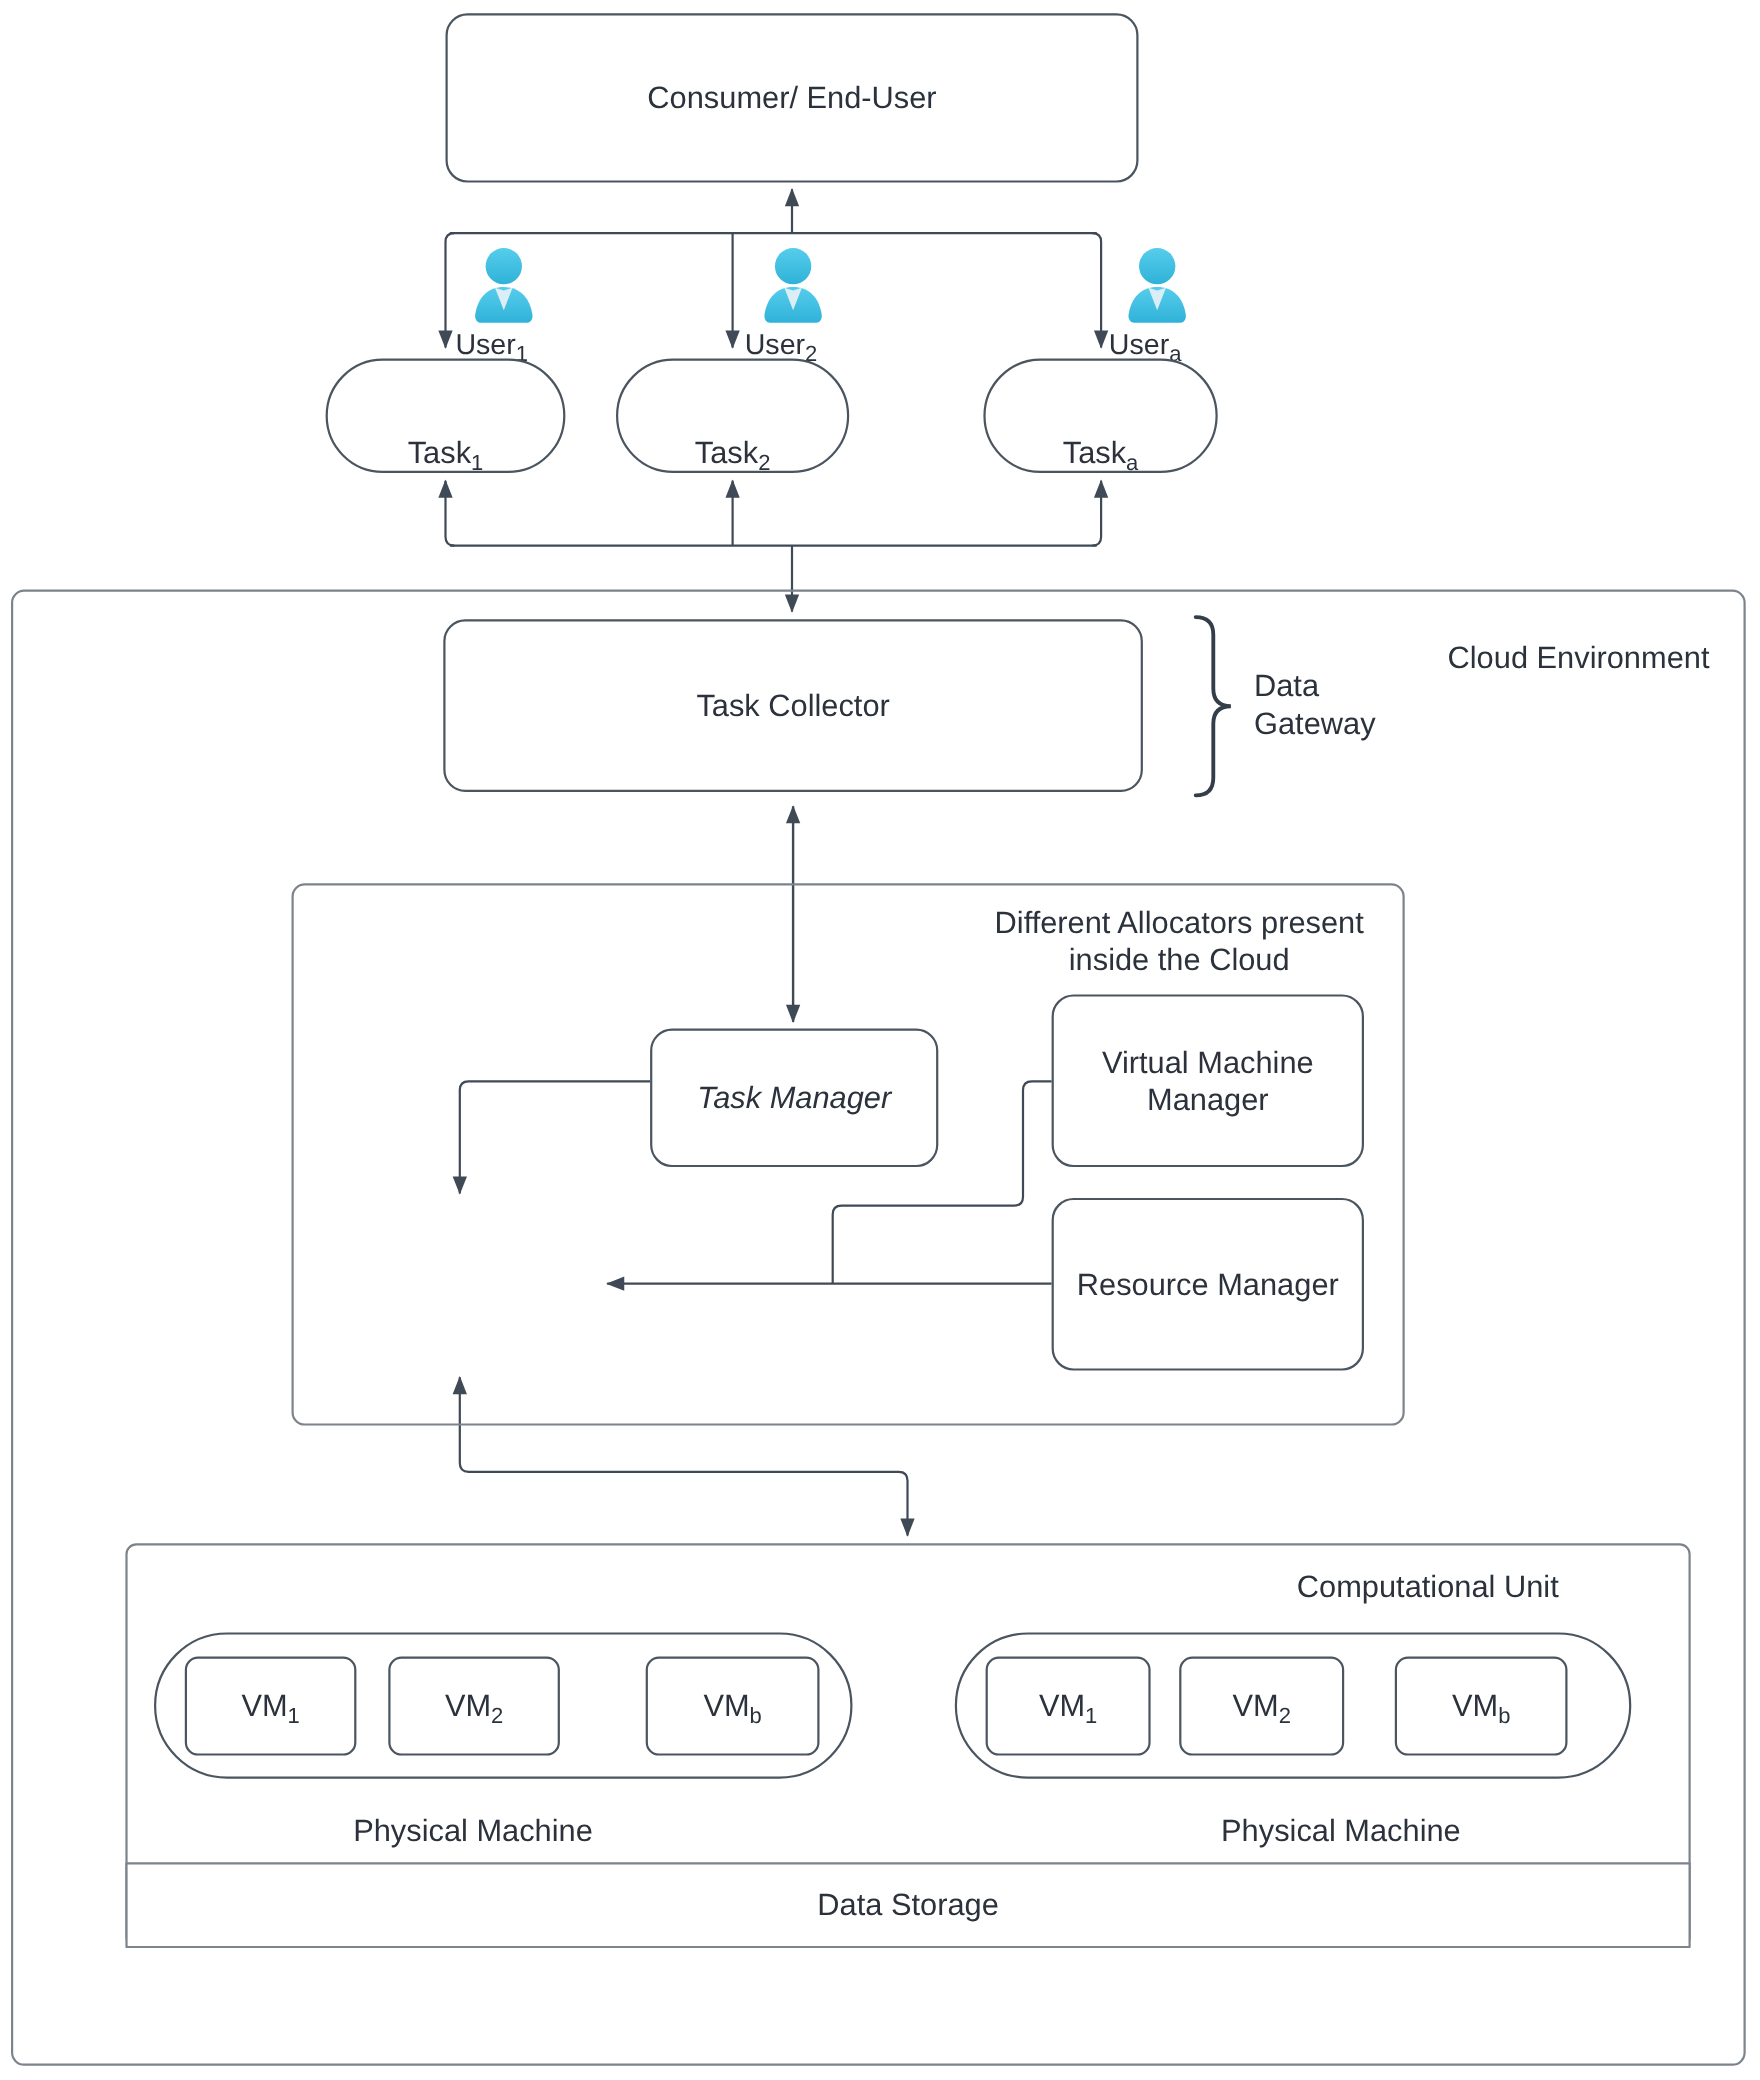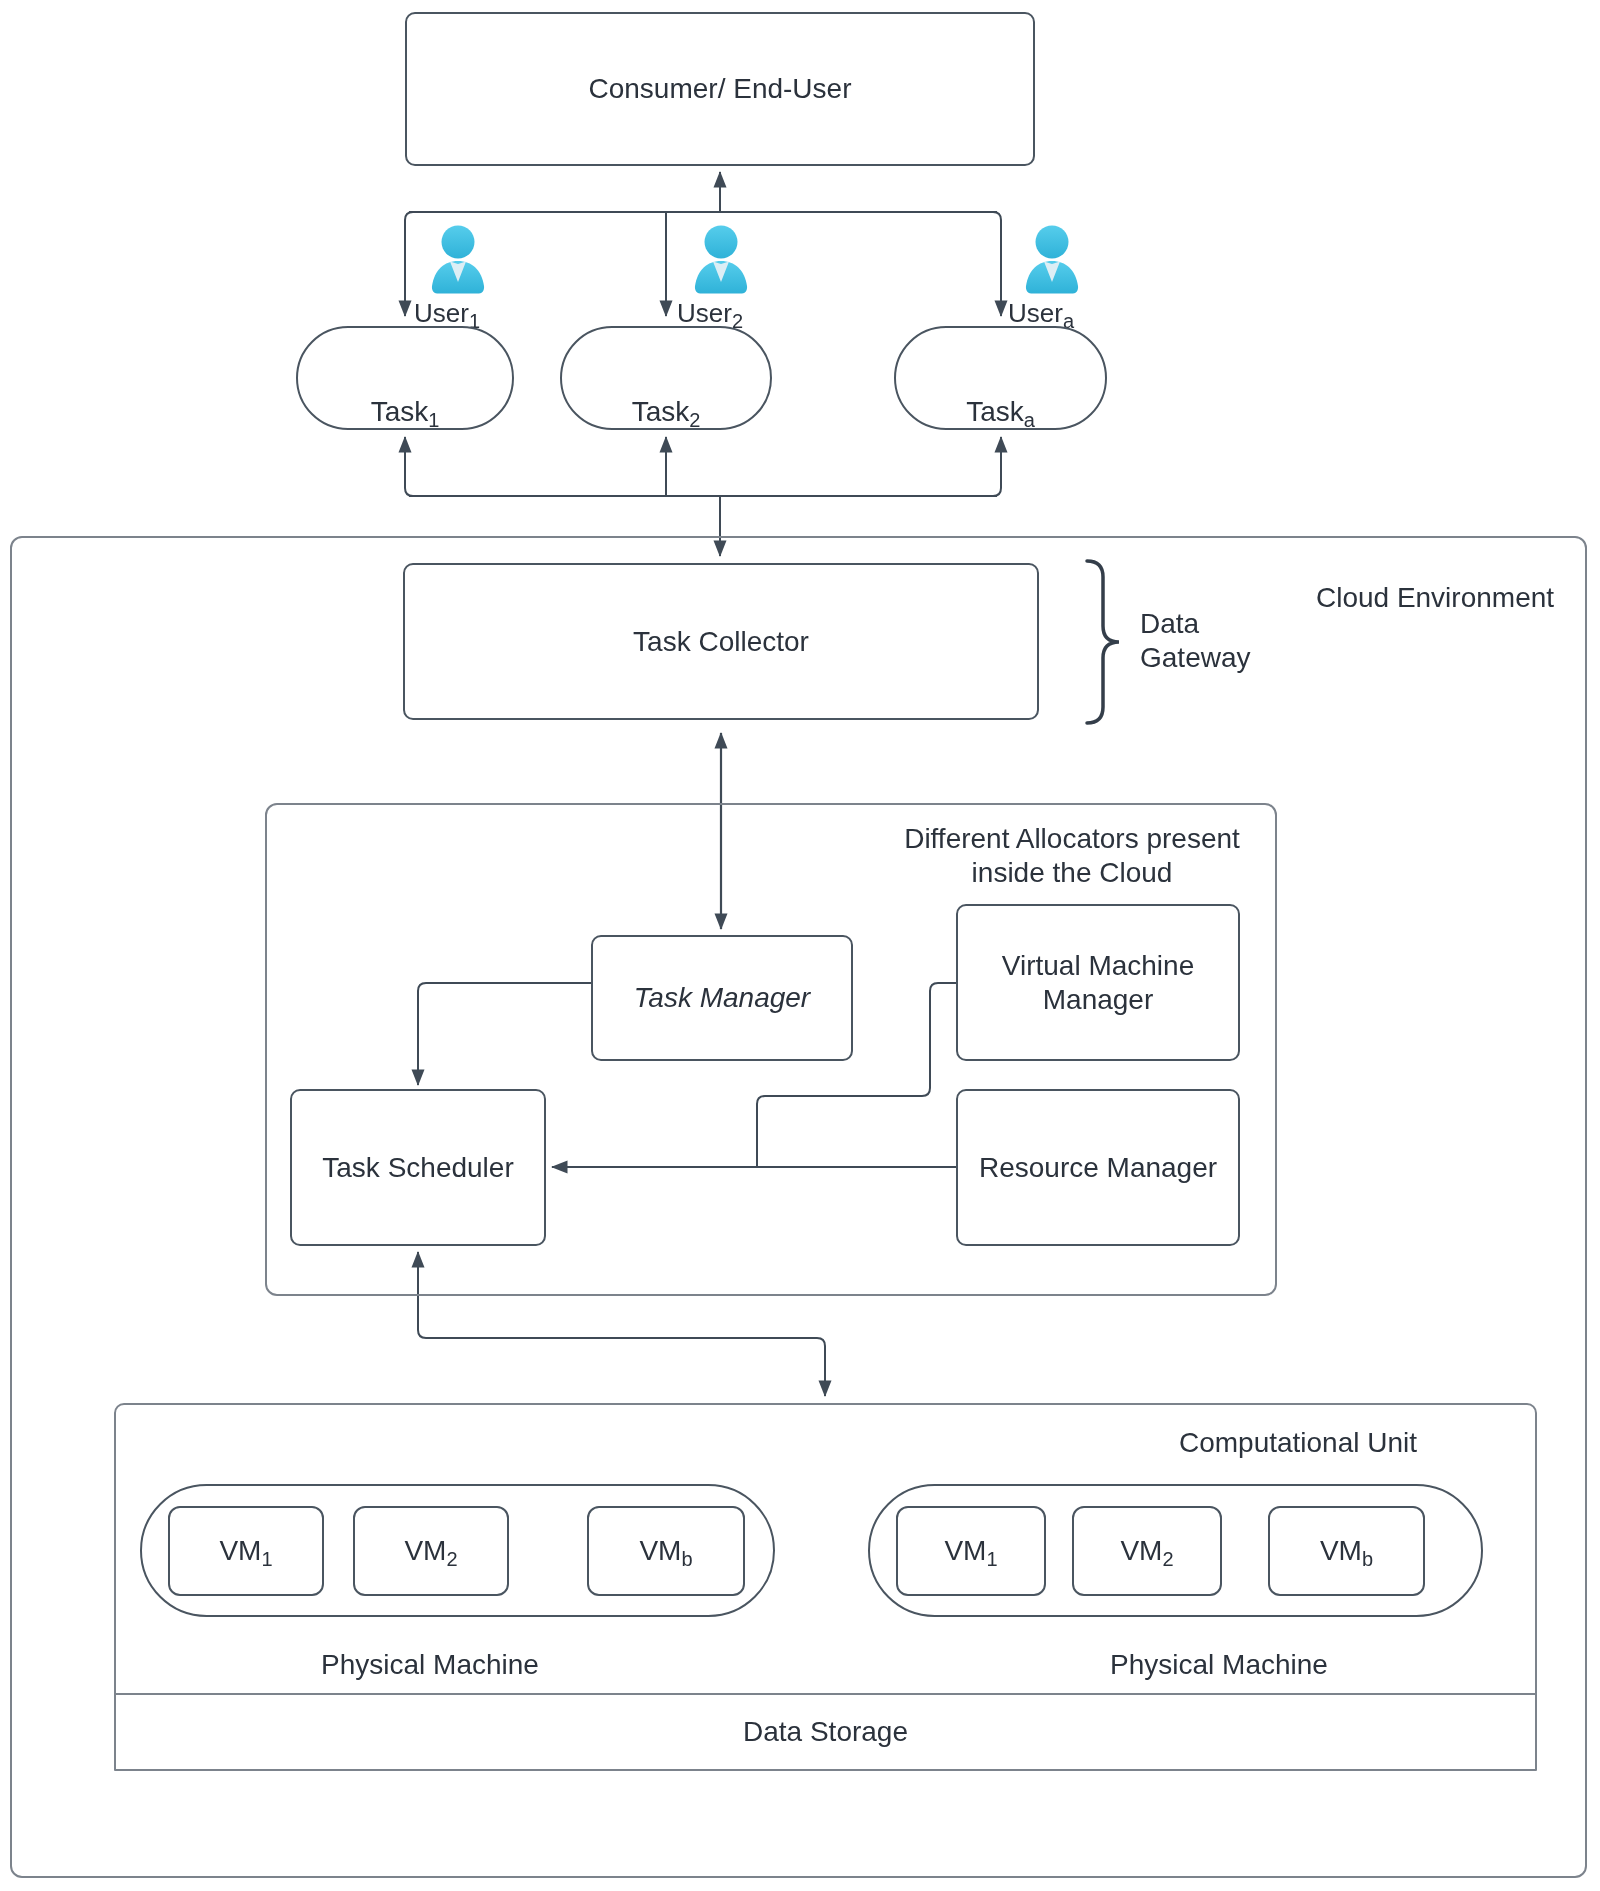--- a/index.html
+++ b/index.html
@@ -10,21 +10,21 @@
     --ic1:#56cdec;
     --ic2:#2fb2d8;
     --ic3:#dceef5;
   }
   html,body{margin:0;padding:0;background:#ffffff;}
   body{font-family:"Liberation Sans","DejaVu Sans",sans-serif;color:var(--text);}
   .canvas{position:relative;width:1600px;height:1891px;background:#ffffff;overflow:hidden;}
   .node{
     position:absolute;
     border:2px solid var(--box-border);
-    border-radius:10px;
+    border-radius:20px;
     background:#ffffff;
     display:flex;align-items:center;justify-content:center;
     text-align:center;
     font-size:28px;line-height:34px;
     box-sizing:border-box;
   }
   .container{
     position:absolute;
     border:2px solid var(--container-border);
     border-radius:12px;
@@ -168,23 +168,20 @@
     <span>Task Manager</span>
   </div>
 
   <div class="node" style="left:956px;top:904px;width:284px;height:157px;">
     <span>
       <span style="display:block;">Virtual Machine</span>
       <span style="display:block;">Manager</span>
     </span>
   </div>
 
-  <div class="node" style="left:290px;top:1089px;width:256px;height:157px;">
-    <span>Task Scheduler</span>
-  </div>
 
   <div class="node" style="left:956px;top:1089px;width:284px;height:157px;">
     <span>Resource Manager</span>
   </div>
 
   <div class="container" style="left:114px;top:1403px;width:1423px;height:368px;border-radius:10px;"></div>
   <div class="lbl center" style="left:1148px;top:1426px;width:300px;">Computational Unit</div>
 
   <div class="stadium pm" style="left:140px;top:1484px;width:635px;height:133px;"></div>
   <div class="vm" style="left:168px;top:1506px;width:156px;height:90px;">

